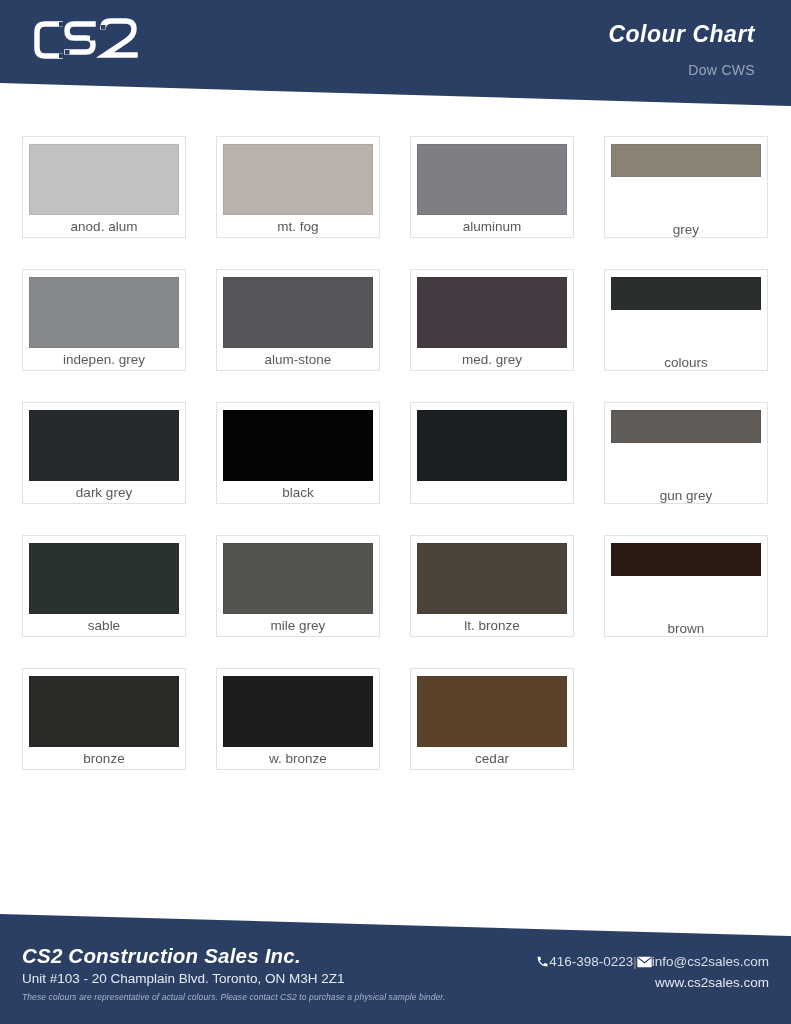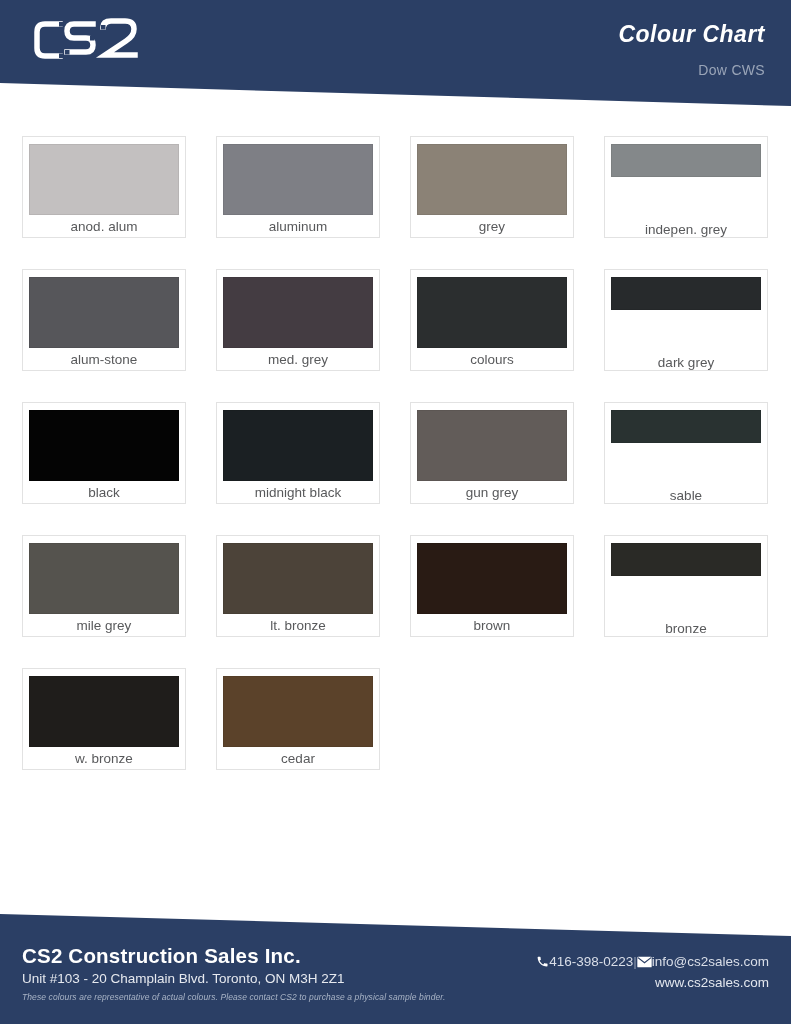--- a/index.html
+++ b/index.html
@@ -30,21 +30,21 @@
     position: absolute;
     left: 30px;
     top: 16px;
     width: 120px;
     height: 52px;
   }
   .logo svg { display: block; }
 
   .header-titles {
     position: absolute;
-    right: 26px;
+    right: 36px;
     top: 22px;
     text-align: right;
   }
   .header-title {
     font-size: 23px;
     font-weight: bold;
     font-style: italic;
     color: #ffffff;
     letter-spacing: 0.5px;
     line-height: 1.05;
@@ -107,20 +107,21 @@
     overflow: hidden;
   }
   .footer-left {
     position: absolute;
     left: 22px;
     top: 36px;
   }
   .company {
     font-size: 20.5px;
     font-weight: bold;
+    font-style: italic;
     color: #ffffff;
     letter-spacing: 0.2px;
   }
   .address {
     margin-top: 3px;
     font-size: 13.5px;
     color: #e6e9ef;
   }
   .disclaimer {
     margin-top: 6px;
@@ -175,20 +176,24 @@
     <div class="header-sub">Dow CWS</div>
   </div>
 </div>
 
 <div class="grid" id="swatch-grid">
     <div class="card">
       <div class="swatch" style="background: rgb(195, 192, 192);"></div>
       <div class="swatch-label">anod. alum</div>
     </div>
     <div class="card">
+      <div class="swatch" style="background: rgb(185, 178, 171);"></div>
+      <div class="swatch-label">mt. fog</div>
+    </div>
+    <div class="card">
       <div class="swatch" style="background: rgb(126, 127, 133);"></div>
       <div class="swatch-label">aluminum</div>
     </div>
     <div class="card">
       <div class="swatch" style="background: rgb(139, 130, 118);"></div>
       <div class="swatch-label">grey</div>
     </div>
     <div class="card">
       <div class="swatch" style="background: rgb(132, 136, 138);"></div>
       <div class="swatch-label">indepen. grey</div>
@@ -208,21 +213,20 @@
     <div class="card">
       <div class="swatch" style="background: rgb(39, 42, 44);"></div>
       <div class="swatch-label">dark grey</div>
     </div>
     <div class="card">
       <div class="swatch" style="background: rgb(4, 4, 4);"></div>
       <div class="swatch-label">black</div>
     </div>
     <div class="card">
       <div class="swatch" style="background: rgb(27, 32, 35);"></div>
-      <div class="swatch-label">midnight black</div>
     </div>
     <div class="card">
       <div class="swatch" style="background: rgb(98, 92, 89);"></div>
       <div class="swatch-label">gun grey</div>
     </div>
     <div class="card">
       <div class="swatch" style="background: rgb(41, 50, 49);"></div>
       <div class="swatch-label">sable</div>
     </div>
     <div class="card">

